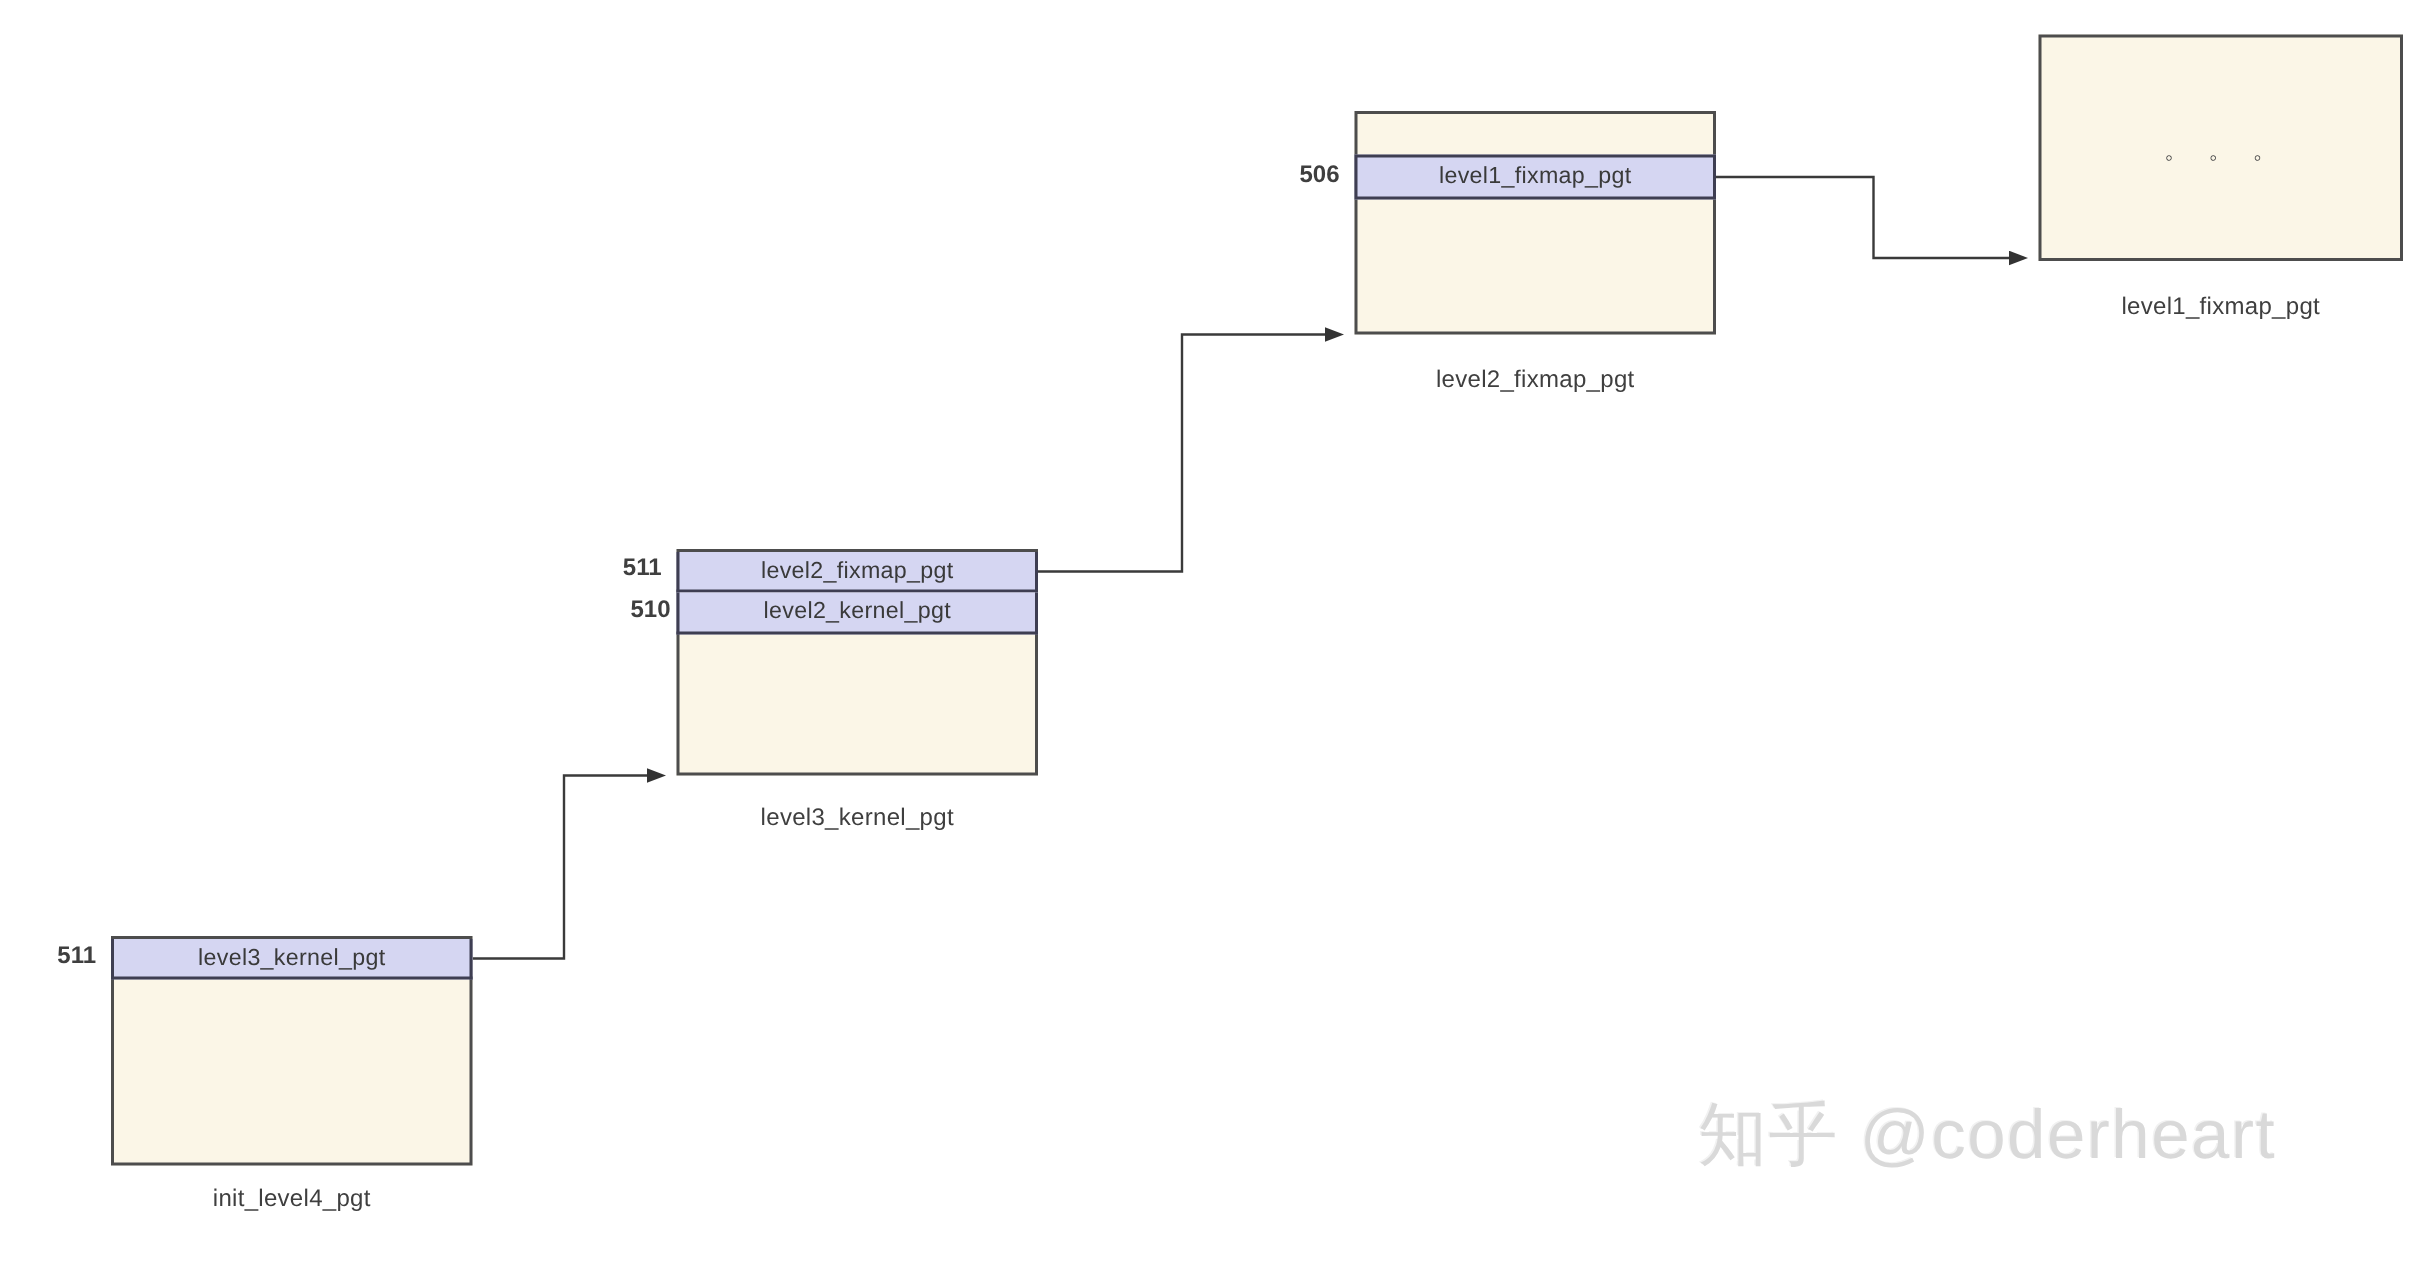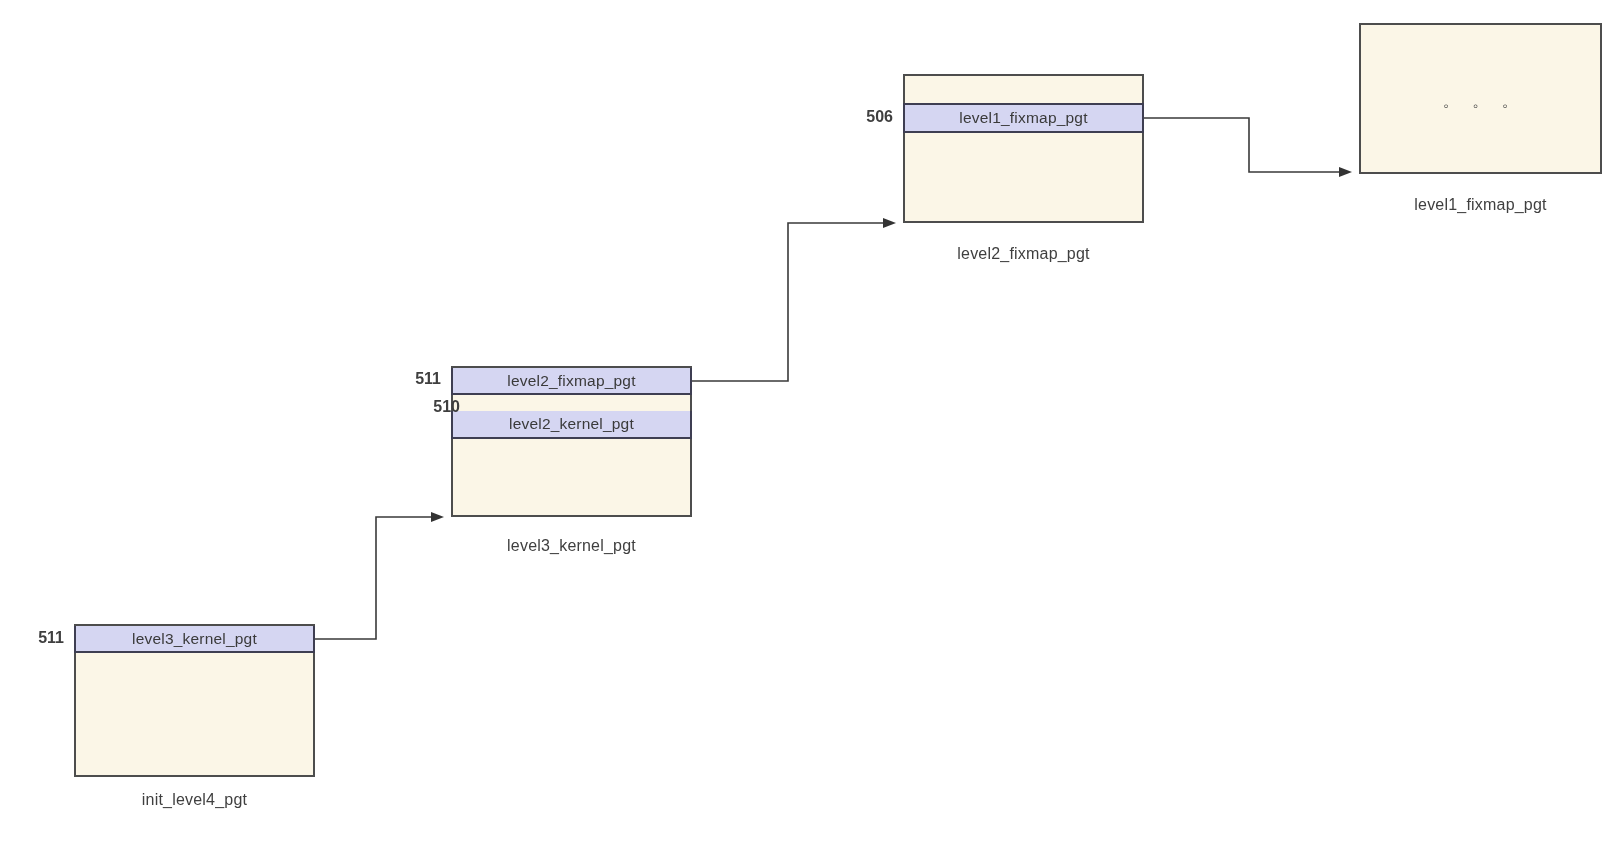--- a/index.html
+++ b/index.html
@@ -44,34 +44,34 @@
     box-sizing: border-box;
     display: flex;
     align-items: center;
     justify-content: center;
     font-size: 15.5px;
     color: #3a3a3a;
     letter-spacing: 0.2px;
   }
   #box-init-level4 .row-0 { top: 0;    height: 27px; }
   #box-level3 .row-0      { top: 0;    height: 27px; }
-  #box-level3 .row-1      { top: 43px; height: 28px; }
+  #box-level3 .row-1      { top: 27px; height: 28px; }
   #box-level2 .row-0      { top: 27px; height: 30px; border-top-width: 2px; }
 
   .idx-label {
     position: absolute;
     width: 60px;
     text-align: right;
     font-size: 16px;
     color: #3f3f3f;
     font-weight: bold;
   }
   #idx-box1-511 { left: 4px;   top: 629px; }
   #idx-box2-511 { left: 381px; top: 370px; }
-  #idx-box2-510 { left: 400px; top: 398px; }
+  #idx-box2-510 { left: 387px; top: 398px; }
   #idx-box3-506 { left: 833px; top: 108px; }
 
   .caption {
     position: absolute;
     text-align: center;
     font-size: 16px;
     color: #3f3f3f;
     letter-spacing: 0.2px;
   }
   #caption-box1 { left: 74px;   top: 791px; width: 241px; }
@@ -144,14 +144,15 @@
     </div>
   </div>
   <div id="idx-box3-506" class="idx-label">506</div>
   <div id="caption-box3" class="caption">level2_fixmap_pgt</div>
 
   <div id="box-level1" class="pgt-box">
     <div class="ellipsis-dots">◦ ◦ ◦</div>
   </div>
   <div id="caption-box4" class="caption">level1_fixmap_pgt</div>
 
+  <div class="watermark">知乎 @coderheart</div>
 
 </div>
 
 </body></html>

